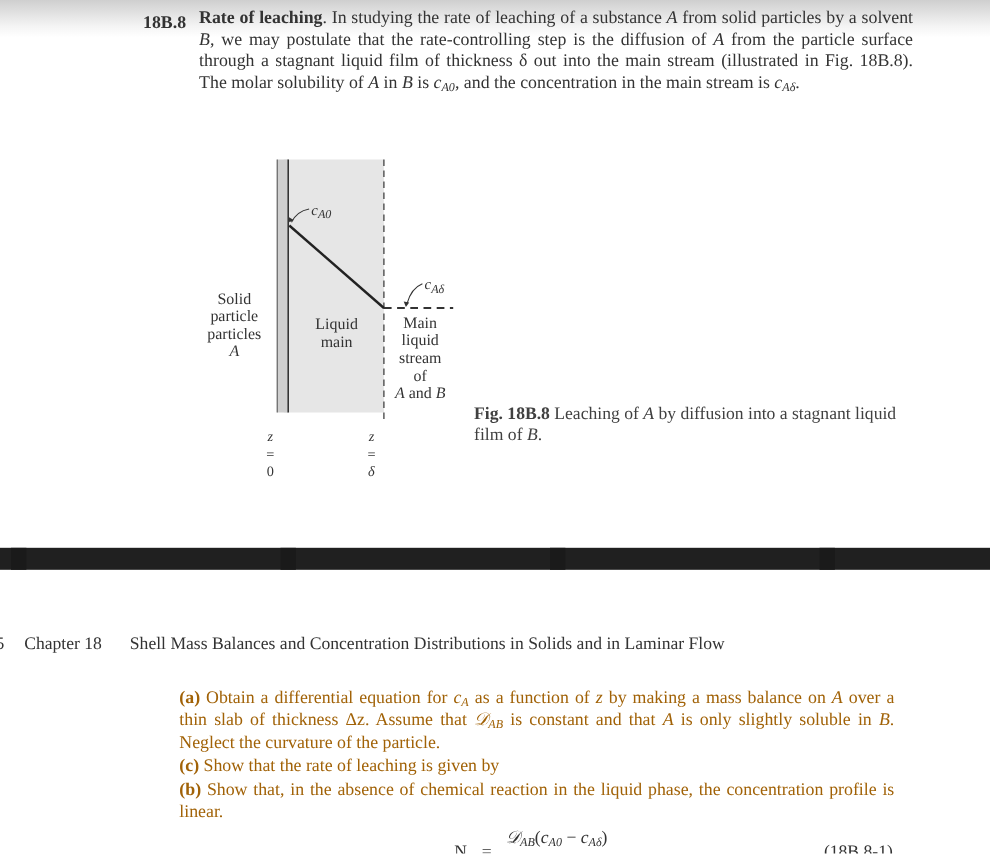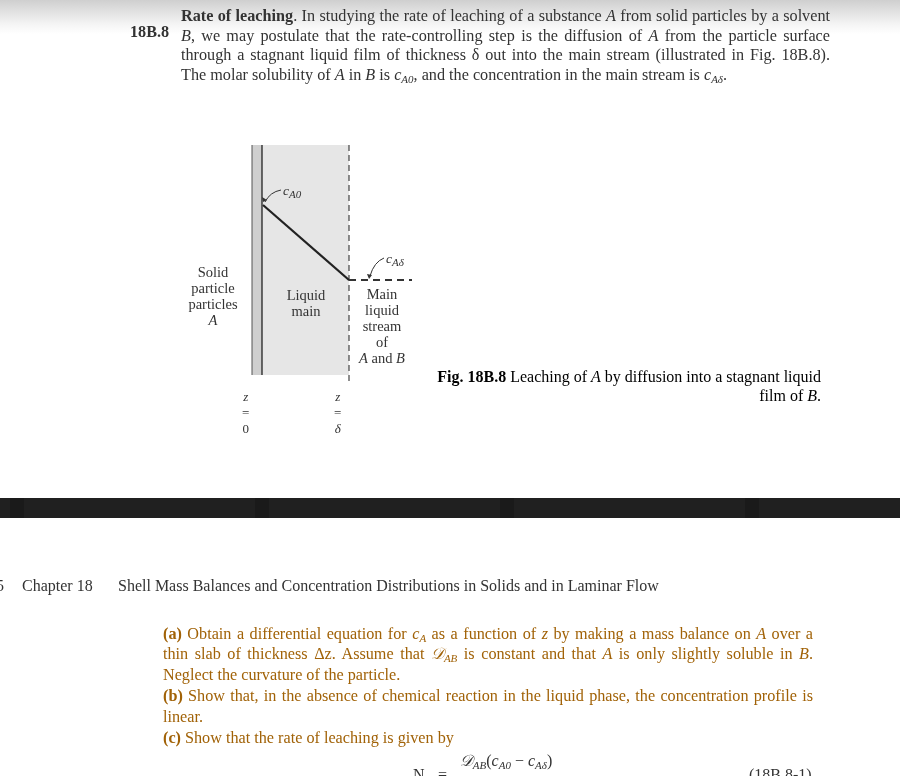--- a/index.html
+++ b/index.html
@@ -9,32 +9,32 @@
     font-family: "Liberation Serif", "DejaVu Serif", serif;
   }
   .topshade {
     position: absolute; left: 0; top: 0; width: 900px; height: 34px;
     background: linear-gradient(#cfcfcf, #f4f4f4 70%, #ffffff);
   }
   .prob {
     position: absolute; left: 130px; top: 7px; width: 700px;
     font-size: 16.2px; line-height: 19.6px; color: #333;
   }
-  .prob .num { position: absolute; left: 0; top: 16px; font-weight: bold; }
+  .prob .num { position: absolute; left: 0; top: 4px; font-weight: bold; }
   .prob .body { margin-left: 51px; text-align: justify; }
   .prob .title { font-weight: bold; }
   i { font-style: italic; }
   sub { font-size: 11px; vertical-align: -3px; line-height: 0; }
 
   .fig { position: absolute; left: 0; top: 0; }
   .fig svg { position: absolute; left: 0; top: 0; }
   .lbl { position: absolute; font-size: 14.5px; line-height: 16px; color: #333; text-align: center; }
   .caption {
     position: absolute; left: 431px; top: 367px; width: 390px;
-    font-size: 16px; line-height: 19px; color: #000000; text-align: right;
+    font-size: 16px; line-height: 19px; color: #404040;
   }
   .caption b { font-weight: bold; }
 
   .band {
     position: absolute; left: 0; top: 498px; width: 900px; height: 20px;
     background: #202020;
   }
   .band .seg { position: absolute; top: 0; height: 20px; width: 14px; background: #1a1a1a; }
 
   .chap {
@@ -125,22 +125,22 @@
 </div>
 
 <div class="chap">
   <span class="pg">5</span>
   <span class="cn">Chapter 18</span>
   <span class="ct">Shell Mass Balances and Concentration Distributions in Solids and in Laminar Flow</span>
 </div>
 
 <div class="parts">
   <p><b>(a)</b><span> Obtain a differential equation for </span><i>c</i><sub><i>A</i></sub><span> as a function of </span><i>z</i><span> by making a mass balance on </span><i>A</i><span> over a thin slab of thickness Δz. Assume that </span><i>𝒟</i><sub><i>AB</i></sub><span> is constant and that </span><i>A</i><span> is only slightly soluble in </span><i>B</i><span>. Neglect the curvature of the particle.</span></p>
+  <p><b>(c)</b><span> Show that the rate of leaching is given by</span></p>
   <p><b>(b)</b><span> Show that, in the absence of chemical reaction in the liquid phase, the concentration profile is linear.</span></p>
-  <p><b>(c)</b><span> Show that the rate of leaching is given by</span></p>
 </div>
 
 <div class="eq">
   <span class="lhs">N</span>
   <span class="eqs">=</span>
   <span class="numer" style="border-bottom:1px solid #333; padding-bottom:12px;"><i>𝒟</i><sub><i>AB</i></sub><span>(</span><i>c</i><sub><i>A0</i></sub><span> − </span><i>c</i><sub><i>Aδ</i></sub><span>)</span></span>
   <span class="tag">(18B.8-1)</span>
 </div>
 
 </body></html>

